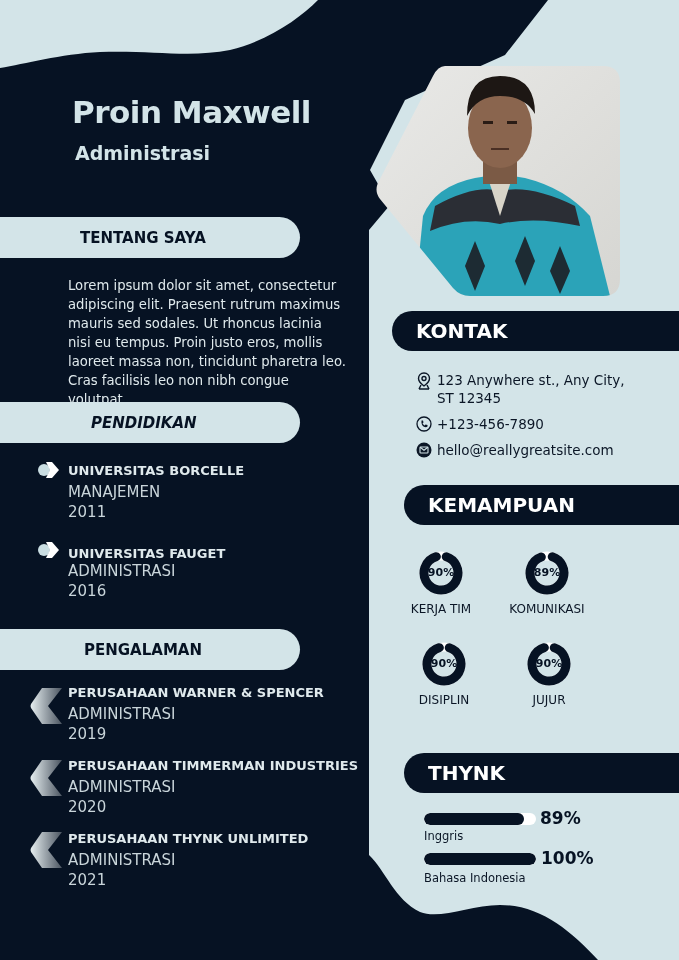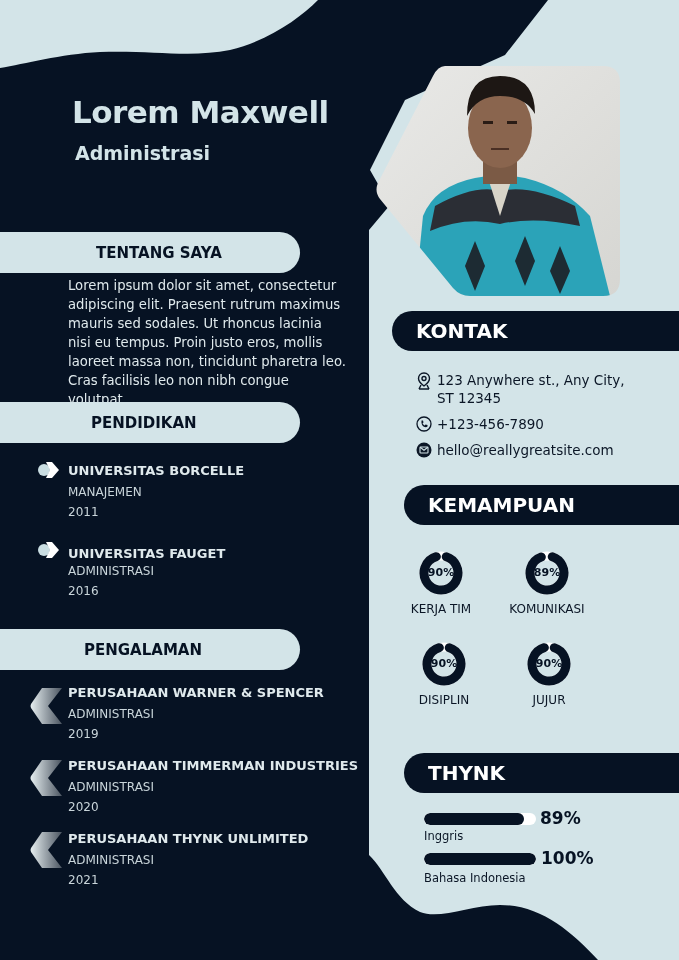--- a/index.html
+++ b/index.html
@@ -11,21 +11,21 @@
   .name { left:72px; top:94px; font-family:"DejaVu Sans", sans-serif; font-weight:bold; font-size:31px; color:#d3e4e8; letter-spacing:-0.5px; }
   .role { left:75px; top:142px; font-size:19px; font-weight:bold; color:#d3e4e8; }
 
   .pill-left { left:0; width:300px; height:41px; background:#d3e4e8; border-radius:0 22px 22px 0; color:#061223; font-weight:bold; font-size:15px; display:flex; align-items:center; }
   .pill-left span { display:block; }
 
   .about { left:68px; top:276px; width:278px; font-size:13.2px; line-height:19px; color:#dfe9ec; }
 
   .edu-item, .exp-item { left:68px; color:#dfe9ec; }
   .ititle { font-weight:bold; font-size:13px; color:#dfe9ec; }
-  .isub { font-size:12px; color:#c9d5da; line-height:20px; }
+  .isub { font-size:15px; color:#c9d5da; line-height:20px; }
 
   .arrow-icon { position:absolute; left:36px; width:24px; height:18px; }
   .chev-icon { position:absolute; left:30px; width:32px; height:36px; }
 
   .pill-right { left:392px; width:287px; height:40px; background:#061223; border-radius:22px 0 0 22px; color:#ffffff; font-weight:bold; font-size:20px; display:flex; align-items:center; padding-left:24px; }
 
   .contact-row { left:416px; display:flex; align-items:flex-start; color:#0b1626; font-size:13.5px; line-height:18px; }
   .contact-row .ico { width:16px; height:16px; margin-right:5px; margin-top:1px; flex:0 0 16px; }
 
   .skill { width:90px; text-align:center; }
@@ -76,29 +76,29 @@
 
       <path d="M92,50 Q92,10 125,10 Q160,10 160,48 Q150,30 125,30 Q102,30 92,50 Z" fill="#1d1714"></path>
 
       <rect x="108" y="55" width="10" height="3" fill="#2a1c15"></rect>
       <rect x="132" y="55" width="10" height="3" fill="#2a1c15"></rect>
       <rect x="116" y="82" width="18" height="2" fill="#4a2f24"></rect>
     </g>
   </svg>
 </div>
 
-<div class="abs name">Lorem Maxwell</div>
+<div class="abs name">Proin Maxwell</div>
 <div class="abs role">Administrasi</div>
 
-<div class="abs pill-left" style="top:232px;padding-left:16px;">
+<div class="abs pill-left" style="top:217px;">
   <span style="margin-left:80px;">TENTANG SAYA</span>
 </div>
 <div class="abs about">Lorem ipsum dolor sit amet, consectetur adipiscing elit. Praesent rutrum maximus mauris sed sodales. Ut rhoncus lacinia nisi eu tempus. Proin justo eros, mollis laoreet massa non, tincidunt pharetra leo. Cras facilisis leo non nibh congue volutpat.</div>
 
-<div class="abs pill-left" style="top:402px;">
+<div class="abs pill-left" style="top:402px;font-style:italic;">
   <span style="margin-left:91px;">PENDIDIKAN</span>
 </div>
 
 <svg class="arrow-icon" style="top:461px;" viewBox="0 0 24 18">
   <circle cx="8" cy="9" r="6" fill="#c9dde2"></circle>
   <path d="M10,1 L16,1 L23,9 L16,17 L10,17 L14,9 Z" fill="#ffffff"></path>
 </svg>
 <div class="abs edu-item" style="top:463px;">
   <div class="ititle">UNIVERSITAS BORCELLE</div>
   <div class="isub" style="margin-top:4px;">MANAJEMEN</div>

